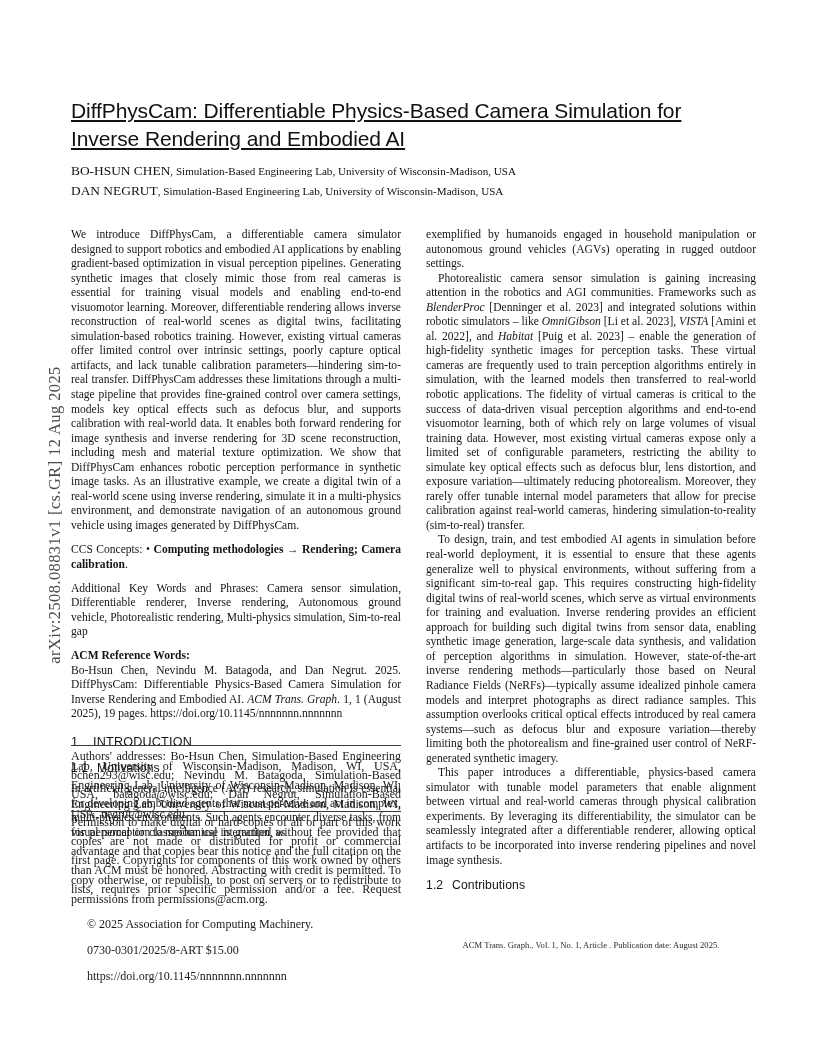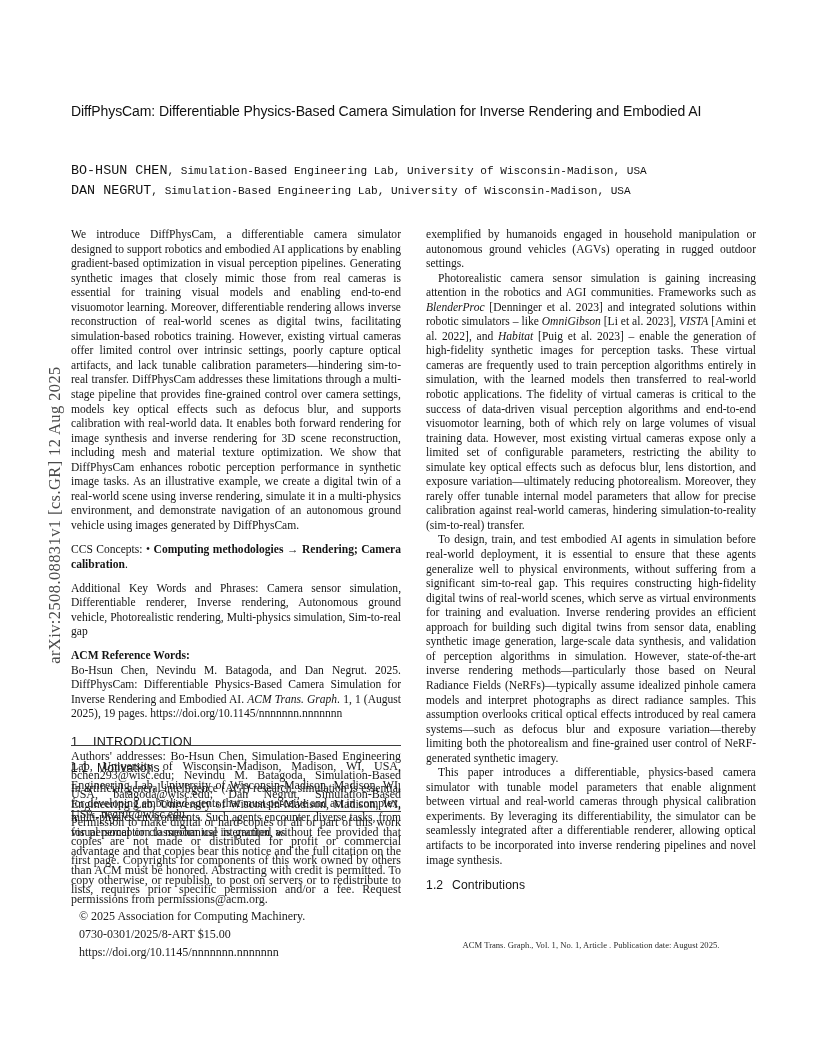--- a/index.html
+++ b/index.html
@@ -33,33 +33,34 @@
     white-space: nowrap;
   }
 
   
   .title {
     position: absolute;
     left: 71px;
     top: 97px;
     width: 660px;
     font-family: "Liberation Sans", sans-serif;
-    font-size: 14px;
+    font-size: 21px;
     line-height: 28px;
     font-weight: 400;
     color: #111;
     letter-spacing: -0.1px;
+    text-decoration: underline;
   }
 
   .authors {
     position: absolute;
     left: 71px;
     top: 161px;
     width: 690px;
-    font-family: Liberation Mono, monospace;
+    font-family: Liberation Serif, serif;
   }
   .author-line {
     font-size: 12.2px;
     line-height: 19.4px;
     color: #111;
     white-space: nowrap;
   }
   .author-name { font-size: 13.4px; }
   .author-aff { font-size: 11.1px; }
 
@@ -132,21 +133,21 @@
   .rule {
     position: absolute;
     left: 71px;
     width: 330px;
     height: 0;
     border-top: 1px solid #3a3a3a;
   }
   .rule-1 { top: 745px; }
   .rule-2 { top: 811px; }
 
-  .fn-copy-lines p { margin: 8px; }
+  .fn-copy-lines p { margin: 16px; }
 
   
   .page-footer {
     position: absolute;
     left: 426px;
     top: 940px;
     width: 330px;
     text-align: center;
     font-size: 8.6px;
     color: #2a2a2a;

